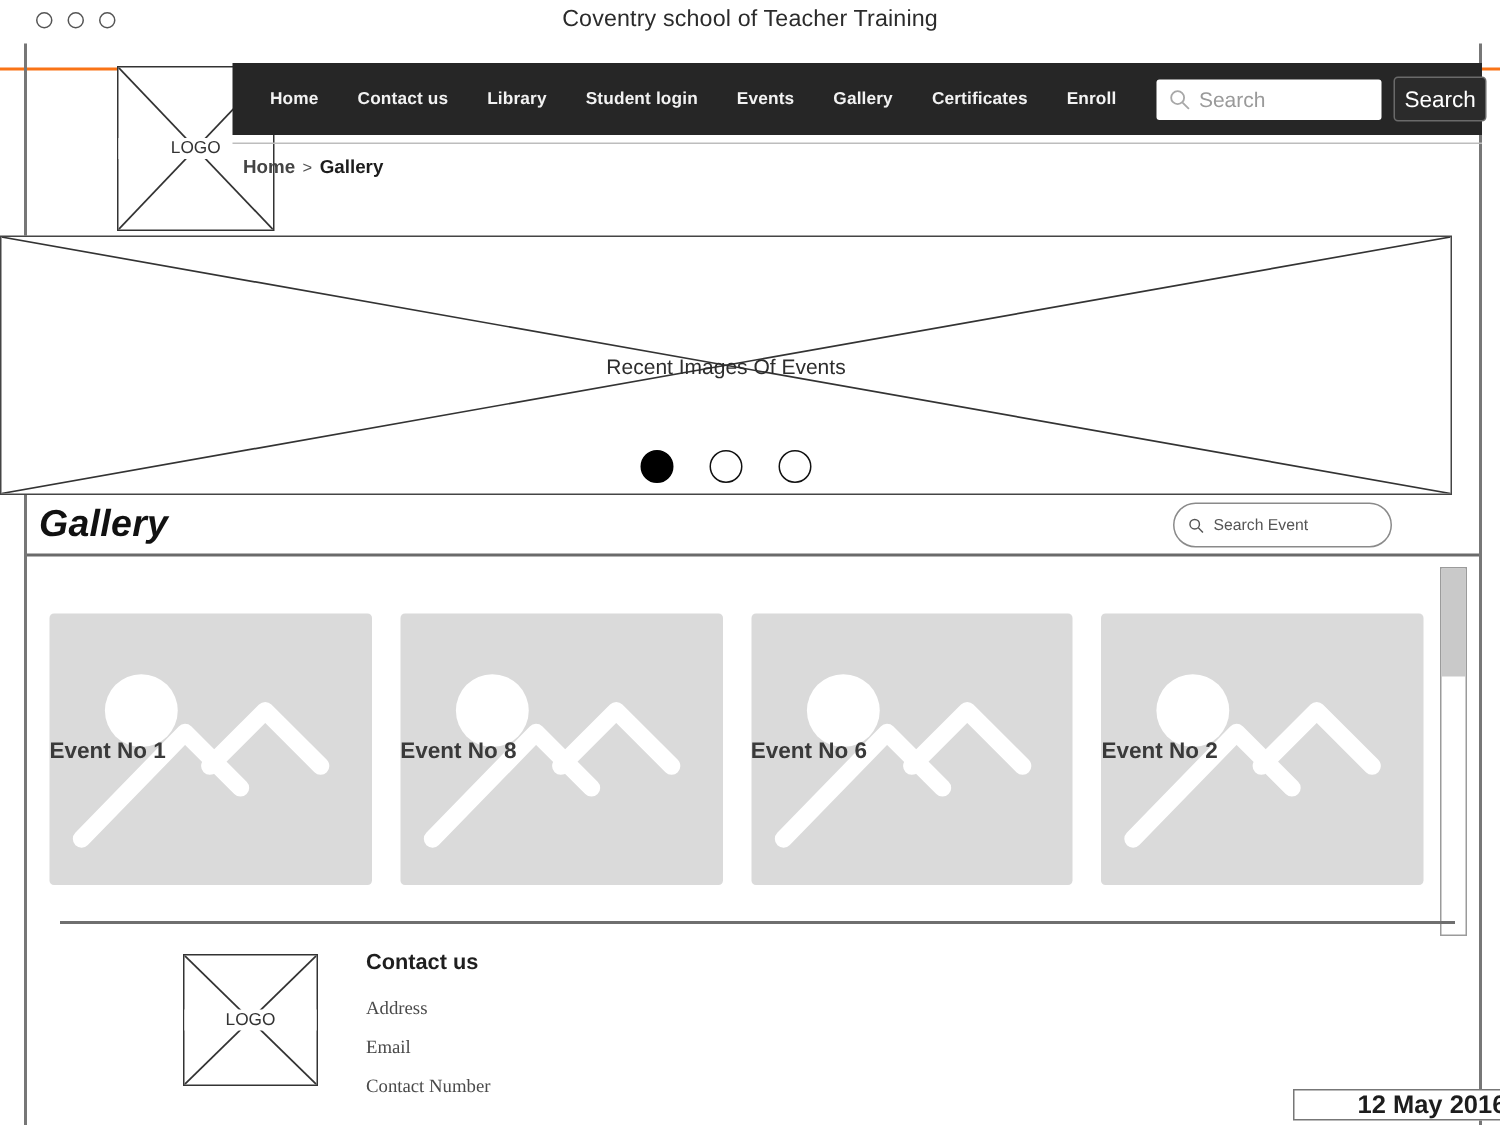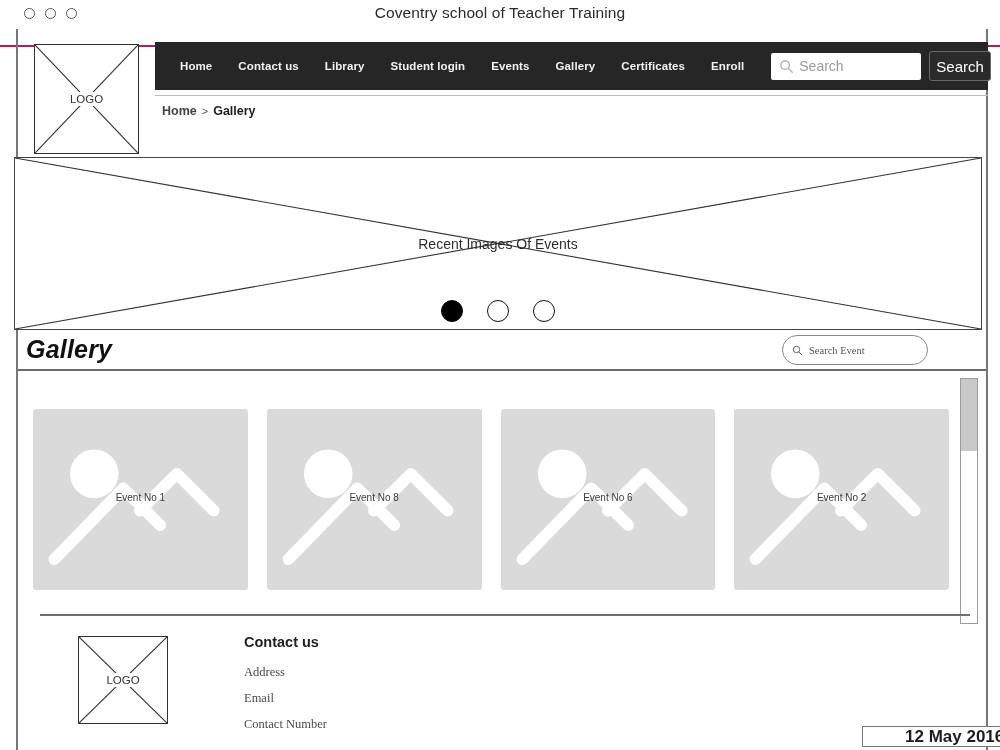--- a/index.html
+++ b/index.html
@@ -15,21 +15,21 @@
     background: #ffffff;
     overflow: hidden;
     color: #222;
   }
 
   
   .titlebar {
     position: absolute;
     left: 0; top: 0;
     width: 1000px; height: 47px;
-    border-bottom: 2px solid #be185d;
+    border-bottom: 2px solid #f97316;
     box-sizing: border-box;
   }
   .win-dots {
     position: absolute;
     left: 24px; top: 8px;
     display: flex;
     gap: 10px;
   }
   .win-dot {
     width: 11px; height: 11px;
@@ -57,20 +57,21 @@
     border-right: 2px solid #777;
     box-sizing: border-box;
   }
 
   
   .logo-box {
     position: absolute;
     border: 1.5px solid #333;
     box-sizing: border-box;
     background: #fff;
+    margin-left: 44px;
   }
   .logo-box .x1, .logo-box .x2 {
     position: absolute;
     left: 0; top: 0;
     width: 100%; height: 100%;
   }
   .logo-box .lbl {
     position: absolute;
     left: 0; right: 0; top: 50%;
     transform: translateY(-50%);
@@ -157,21 +158,21 @@
     align-items: baseline;
     gap: 5px;
   }
   .bc-link { color: #444; cursor: pointer; font-weight: bold; }
   .bc-sep { color: #555; font-size: 11px; }
   .bc-current { font-weight: bold; color: #1d1d1d; }
 
   
   .banner {
     position: absolute;
-    left: 14px; top: 157px;
+    left: 0; top: 157px;
     width: 968px; height: 173px;
     border: 1.5px solid #444;
     box-sizing: border-box;
     background: #fff;
   }
   .banner svg.cross {
     position: absolute; left: 0; top: 0;
     width: 100%; height: 100%;
   }
   .banner-label {
@@ -223,21 +224,21 @@
     border-radius: 16px;
     background: #fff;
     display: flex;
     align-items: center;
     box-sizing: border-box;
   }
   .event-search .ico { margin: 0 4px 0 9px; display: flex; }
   .event-search input {
     border: none; outline: none;
     background: transparent;
-    font-family: Liberation Serif, serif;
+    font-family: Liberation Sans, sans-serif;
     font-size: 10.5px;
     color: #333;
     width: 100px;
   }
   .event-search input::placeholder { color: #555; }
 
   
   .cards {
     position: absolute;
     left: 33px; top: 409px;
@@ -250,23 +251,23 @@
     width: 221px; height: 181px;
     background: #dadada;
     border-radius: 3px;
     overflow: hidden;
     cursor: pointer;
   }
   .card svg.ph { position: absolute; left: 0; top: 0; width: 100%; height: 100%; }
   .card .card-label {
     position: absolute;
     left: 0; right: 0; top: 83px;
-    text-align: center;
-    font-size: 10px;
+    font-size: 15px;
     color: #3a3a3a;
+    font-weight: bold;
   }
 
   
   .scroll-track {
     position: absolute;
     left: 960px; top: 378px;
     width: 18px; height: 246px;
     border: 1px solid #9b9b9b;
     background: #fff;
     box-sizing: border-box;

